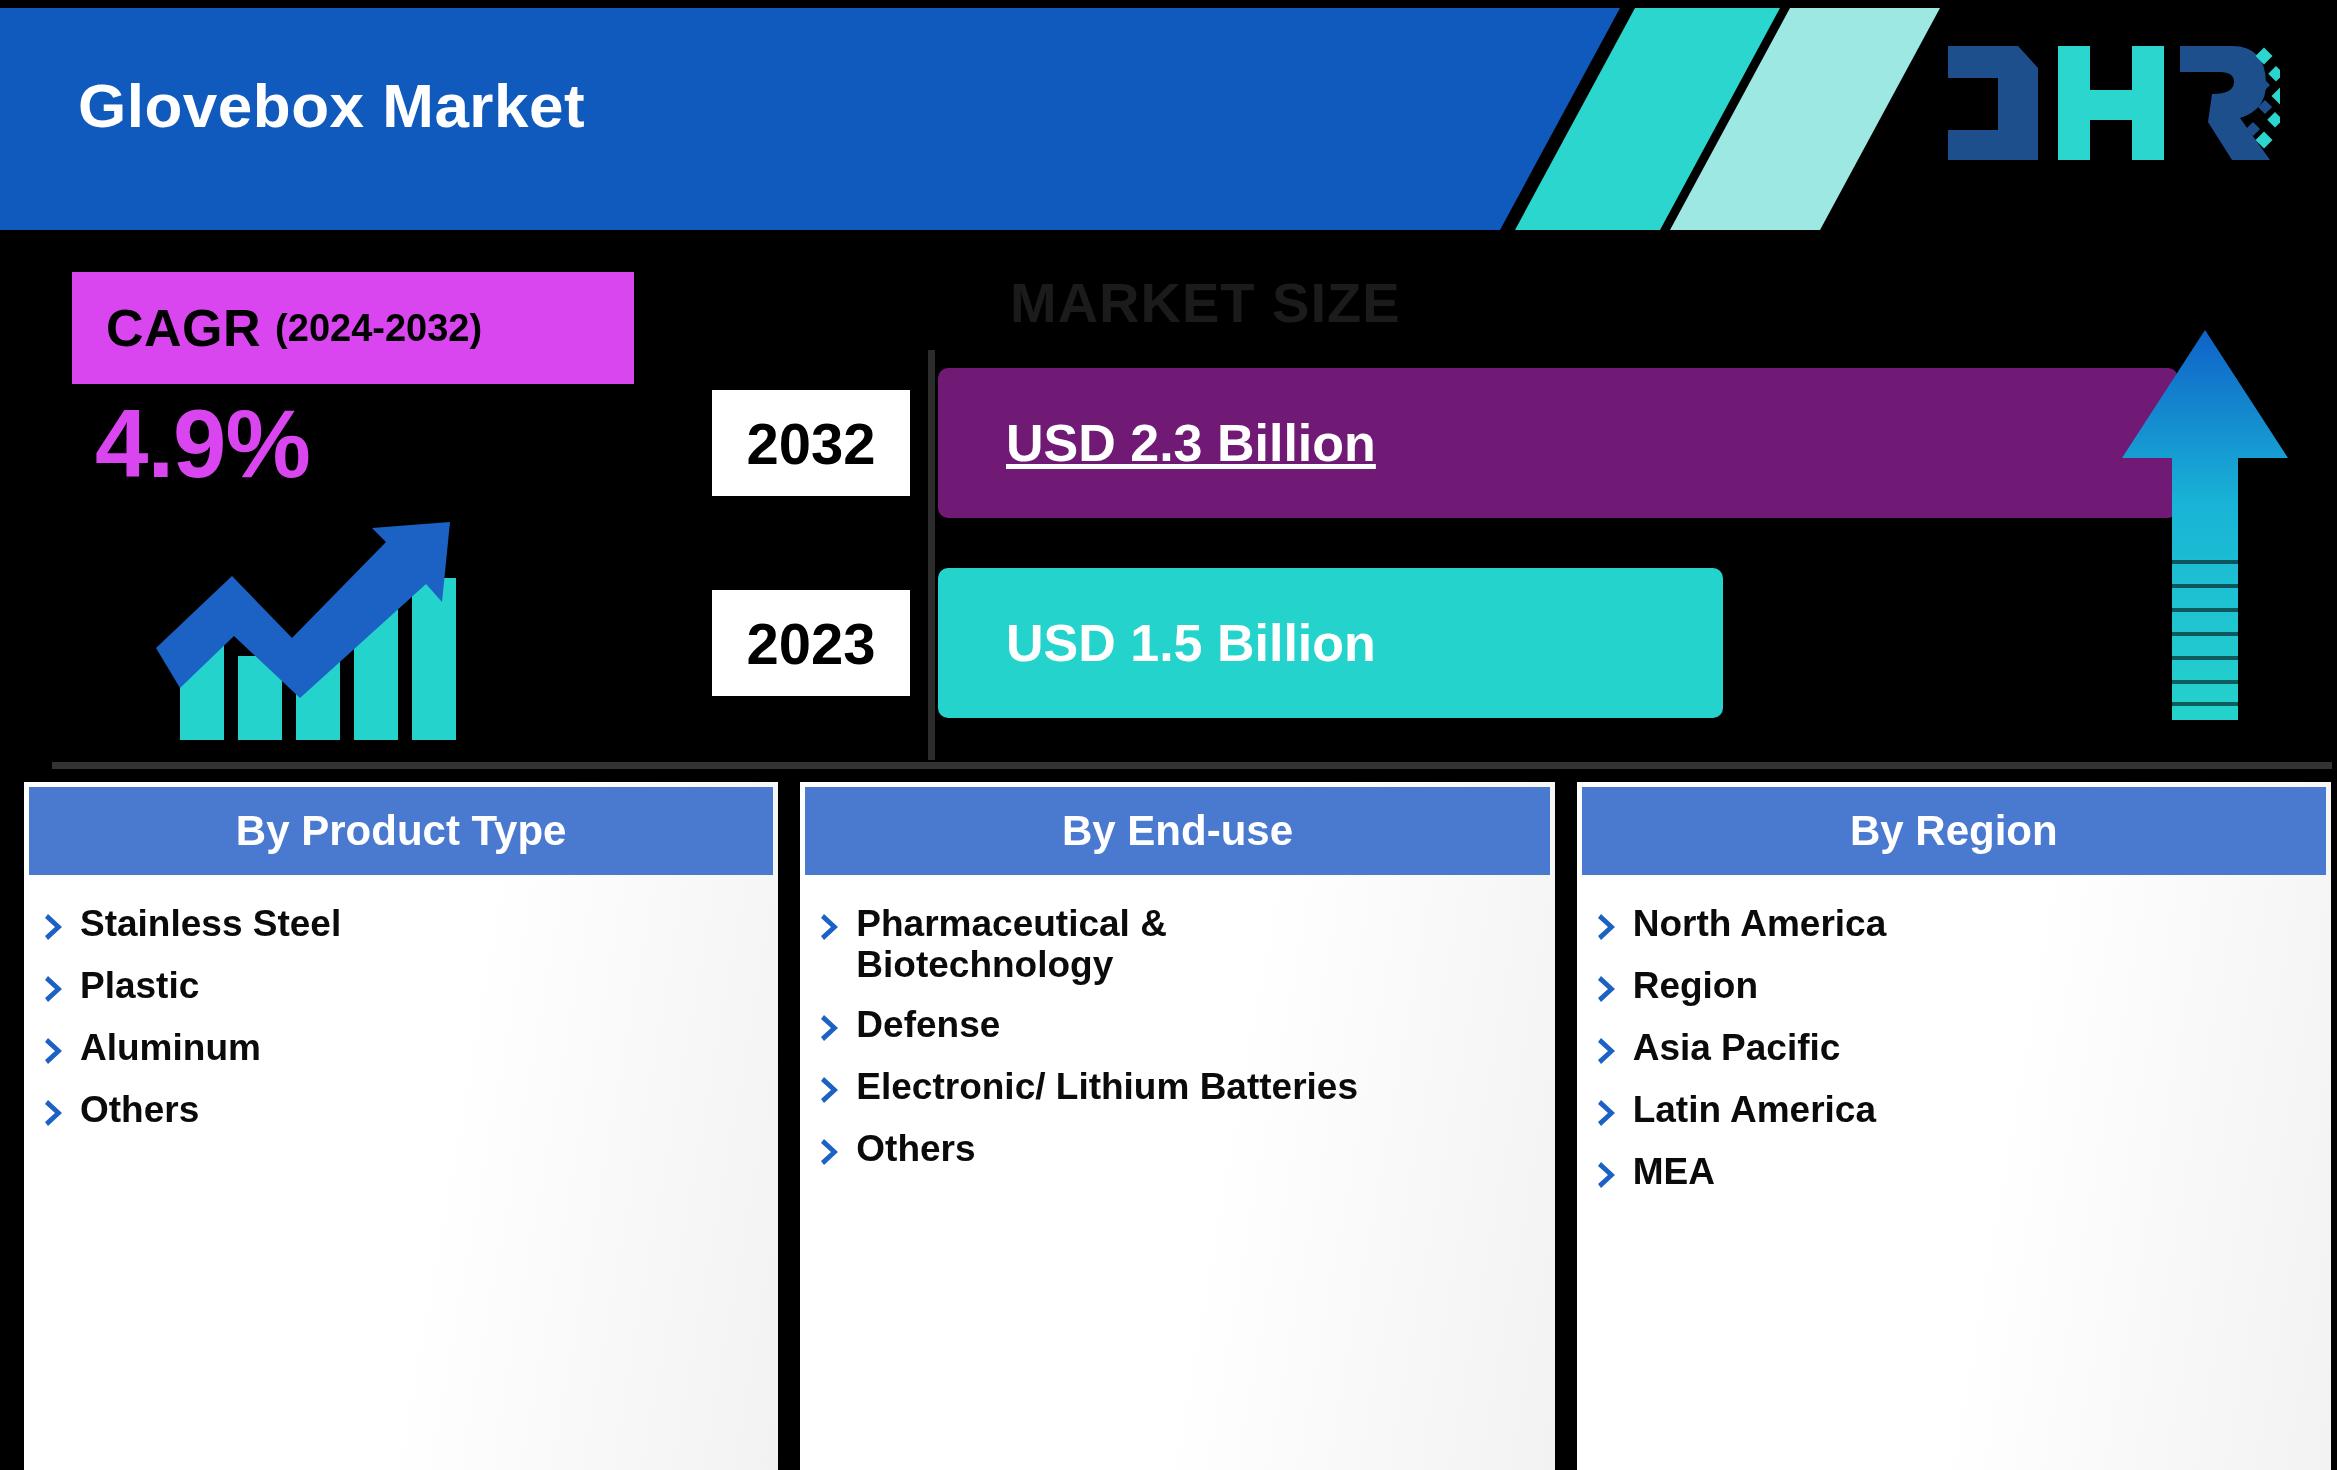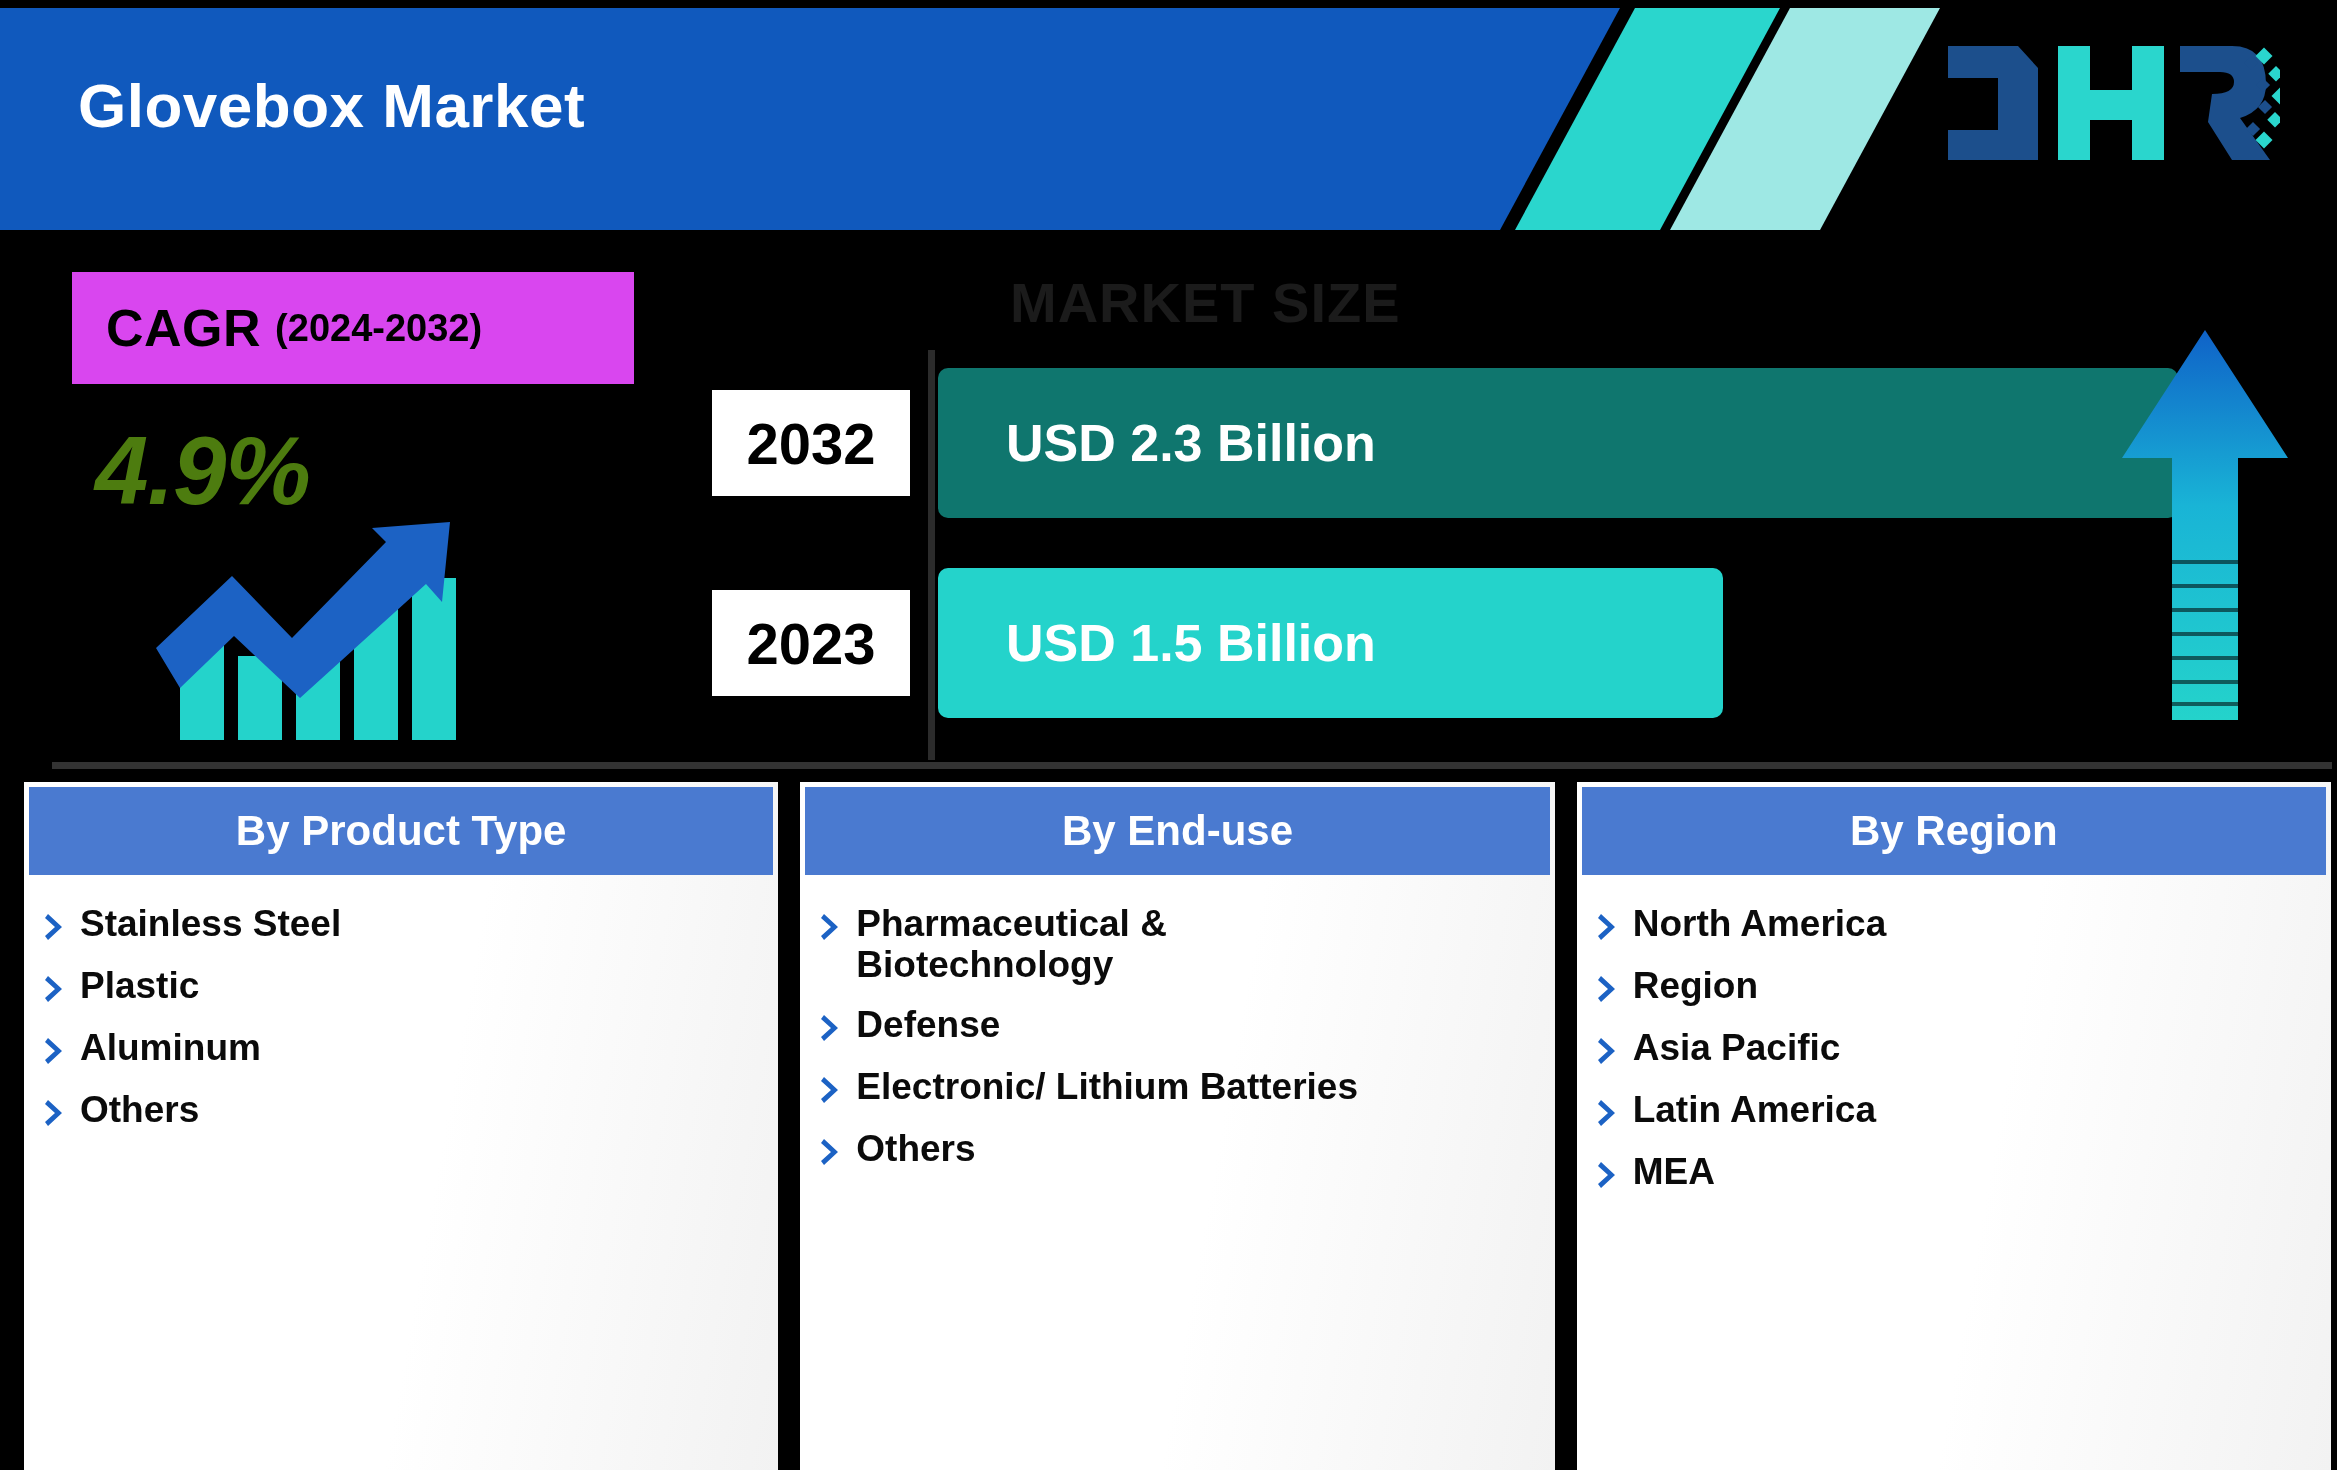--- a/index.html
+++ b/index.html
@@ -41,22 +41,22 @@
   
   #cagr-box {
     position:absolute; left:72px; top:272px; width:562px; height:112px;
     background:#d946ef;
     display:flex; align-items:center; padding-left:34px;
   }
   #cagr-label { font-size:52px; font-weight:bold; color:#000; letter-spacing:0.5px; }
   #cagr-years { font-size:38px; font-weight:bold; color:#000; margin-left:14px; }
 
   #cagr-value {
-    position:absolute; left:95px; top:416px;
-    font-size:96px; font-weight:bold; color:#4d7c0f; letter-spacing:-1px;font-style:italic;
+    position:absolute; left:95px; top:389px;
+    font-size:96px; font-weight:bold; color:#d946ef; letter-spacing:-1px;
   }
   #cagr-graphic { position:absolute; left:150px; top:520px; width:400px; height:220px; }
 
   
   #market-size-title {
     position:absolute; left:1010px; top:270px;
     font-size:56px; font-weight:bold; color:#1b1b1b; letter-spacing:1px;
   }
   #axis-line {
     position:absolute; left:928px; top:350px; width:7px; height:410px;
@@ -68,21 +68,21 @@
     font-size:58px; font-weight:bold; color:#000;
   }
   #year-tag-2032 { left:712px; top:390px; width:198px; }
   #year-tag-2023 { left:712px; top:590px; width:198px;text-align:center; }
 
   .msbar {
     position:absolute; border-radius:10px;
     display:flex; align-items:center; padding-left:68px;
     font-size:52px; font-weight:bold; color:#ffffff;
   }
-  #bar-2032 { left:938px; top:368px; width:1240px; height:150px; background:#0f766e; }
+  #bar-2032 { left:938px; top:368px; width:1240px; height:150px; background:#701a75;text-decoration:underline; }
   #bar-2023 { left:938px; top:568px; width:785px; height:150px; background:#24d3cb; }
 
   #growth-arrow { position:absolute; left:2120px; top:330px; width:170px; height:390px; }
 
   
   #divider {
     position:absolute; left:52px; top:762px; width:2280px; height:7px;
     background:#333333;
   }
 

